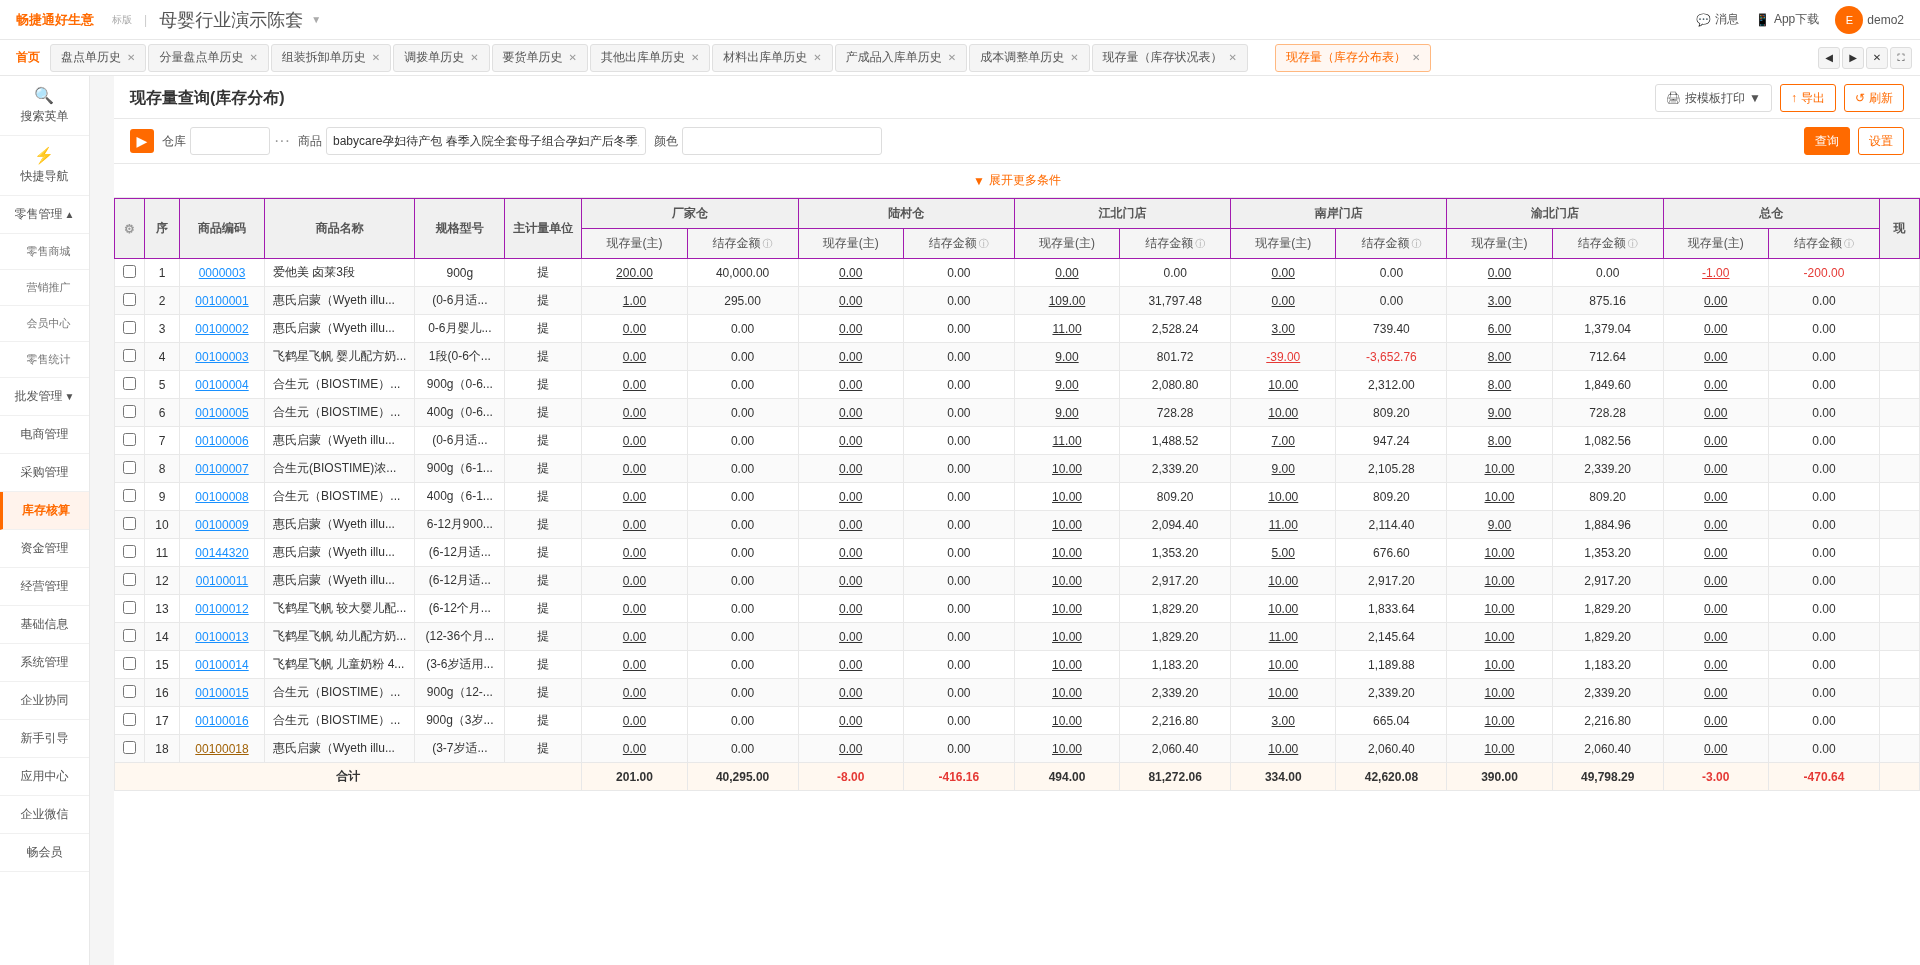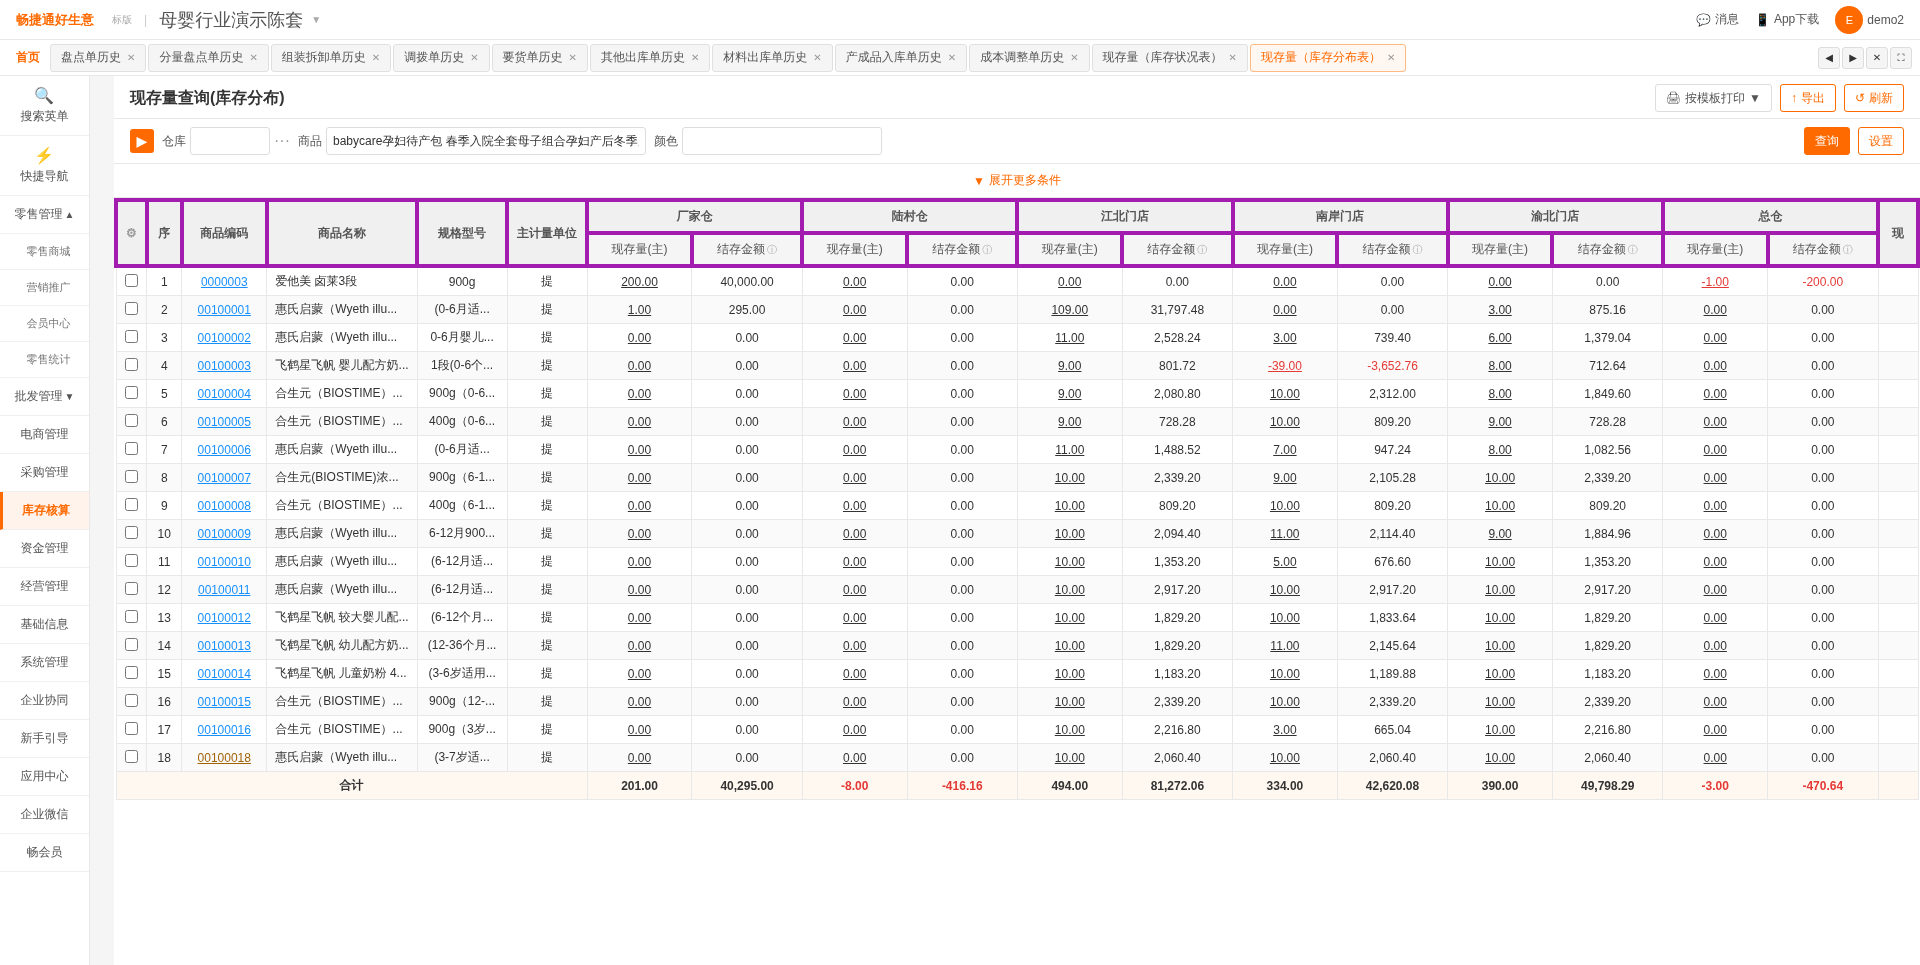--- a/index.html
+++ b/index.html
@@ -10,21 +10,21 @@
     .top-bar-left { display: flex; align-items: center; gap: 8px; }
     .logo-area { display: flex; align-items: center; gap: 6px; }
     .logo-text { color: #ff6a00; font-size: 13px; font-weight: bold; }
     .top-bar-right { display: flex; align-items: center; gap: 16px; }
     .top-right-item { display: flex; align-items: center; gap: 4px; font-size: 12px; color: #555; cursor: pointer; }
     .avatar { width: 28px; height: 28px; border-radius: 50%; background: #ff6a00; color: #fff; display: flex; align-items: center; justify-content: center; font-size: 11px; }
 
     
     .nav-tabs { height: 36px; background: #fff; display: flex; align-items: center; padding: 0 8px; border-bottom: 1px solid #e8e8e8; overflow: hidden; gap: 2px; }
     .nav-tab { height: 28px; padding: 0 10px; display: flex; align-items: center; gap: 4px; font-size: 12px; color: #555; cursor: pointer; border-radius: 3px; white-space: nowrap; background: #f5f5f5; border: 1px solid #e0e0e0; }
-    .nav-tab.active { background: #fff7f2; color: #ff6a00; border-color: #ffb880; }
+    .nav-tab.active { background: #fff7f2; color: #ff6a00; border-color: #ffb880; margin-left: 25px; }
     .nav-tab .close-x { color: #999; font-size: 10px; margin-left: 2px; }
     .nav-home { color: #ff6a00; font-weight: bold; background: none; border: none; padding: 0 8px; }
     .nav-arrows { display: flex; gap: 2px; margin-left: auto; }
     .nav-arrow-btn { width: 22px; height: 22px; background: #f5f5f5; border: 1px solid #ddd; border-radius: 3px; display: flex; align-items: center; justify-content: center; cursor: pointer; font-size: 10px; }
 
     
     .main-layout { display: flex; height: calc(965px - 40px - 36px); }
 
     
     .sidebar { width: 90px; background: #fff; border-right: 1px solid #e8e8e8; display: flex; flex-direction: column; overflow-y: auto; }
@@ -51,21 +51,21 @@
     .filter-label { font-size: 12px; color: #555; white-space: nowrap; }
     .filter-input { height: 28px; border: 1px solid #ddd; border-radius: 3px; padding: 0 6px; font-size: 12px; color: #333; }
     .filter-input-wide { width: 320px; }
     .filter-input-medium { width: 80px; }
     .filter-dots { color: #999; font-size: 16px; cursor: pointer; }
     .expand-more { display: flex; align-items: center; gap: 4px; color: #ff6a00; cursor: pointer; font-size: 12px; padding: 4px 8px; }
 
     
     .table-area { flex: 1; overflow: auto; background: #fff; }
     table { width: 100%; border-collapse: collapse; font-size: 12px; }
-    thead tr th { background: #f5f5f5; border: 4px solid #a21caf; padding: 6px 8px; text-align: center; white-space: nowrap; font-weight: normal; color: #555; position: sticky; top: 0; z-index: 2; }
+    thead tr th { background: #f5f5f5; border: 1px solid #a21caf; padding: 6px 8px; text-align: center; white-space: nowrap; font-weight: normal; color: #555; position: sticky; top: 0; z-index: 2; }
     thead tr.header-group th { background: #f0f0f0; font-weight: bold; }
     tbody tr td { border: 1px solid #e8e8e8; padding: 5px 8px; text-align: center; white-space: nowrap; }
     tbody tr:nth-child(even) { background: #fafafa; }
     tbody tr.summary-row { background: #fff3e0; font-weight: bold; }
     .text-red { color: #e53935; }
     .text-left { text-align: left; }
     .underline { text-decoration: underline; cursor: pointer; }
     .settings-icon { color: #999; cursor: pointer; }
     .info-icon { color: #aaa; font-size: 10px; cursor: pointer; margin-left: 2px; }
 
@@ -480,21 +480,21 @@
     <td class="">2,114.40</td>
     <td class="underline">9.00</td>
     <td>1,884.96</td>
     <td class="underline">0.00</td>
     <td class="">0.00</td>
     <td></td>
   </tr>
             <tr>
     <td><input type="checkbox" style=""></td>
     <td>11</td>
-    <td class="underline" style="color:#1890ff;">00100010</td>
+    <td class="underline" style="color:#1890ff;">00144320</td>
     <td class="text-left">惠氏启蒙（Wyeth illu...</td>
     <td>(6-12月适...</td>
     <td>提</td>
     <td class="underline">0.00</td>
     <td>0.00</td>
     <td class="underline">0.00</td>
     <td>0.00</td>
     <td class="underline">10.00</td>
     <td>1,353.20</td>
     <td class="underline">5.00</td>

